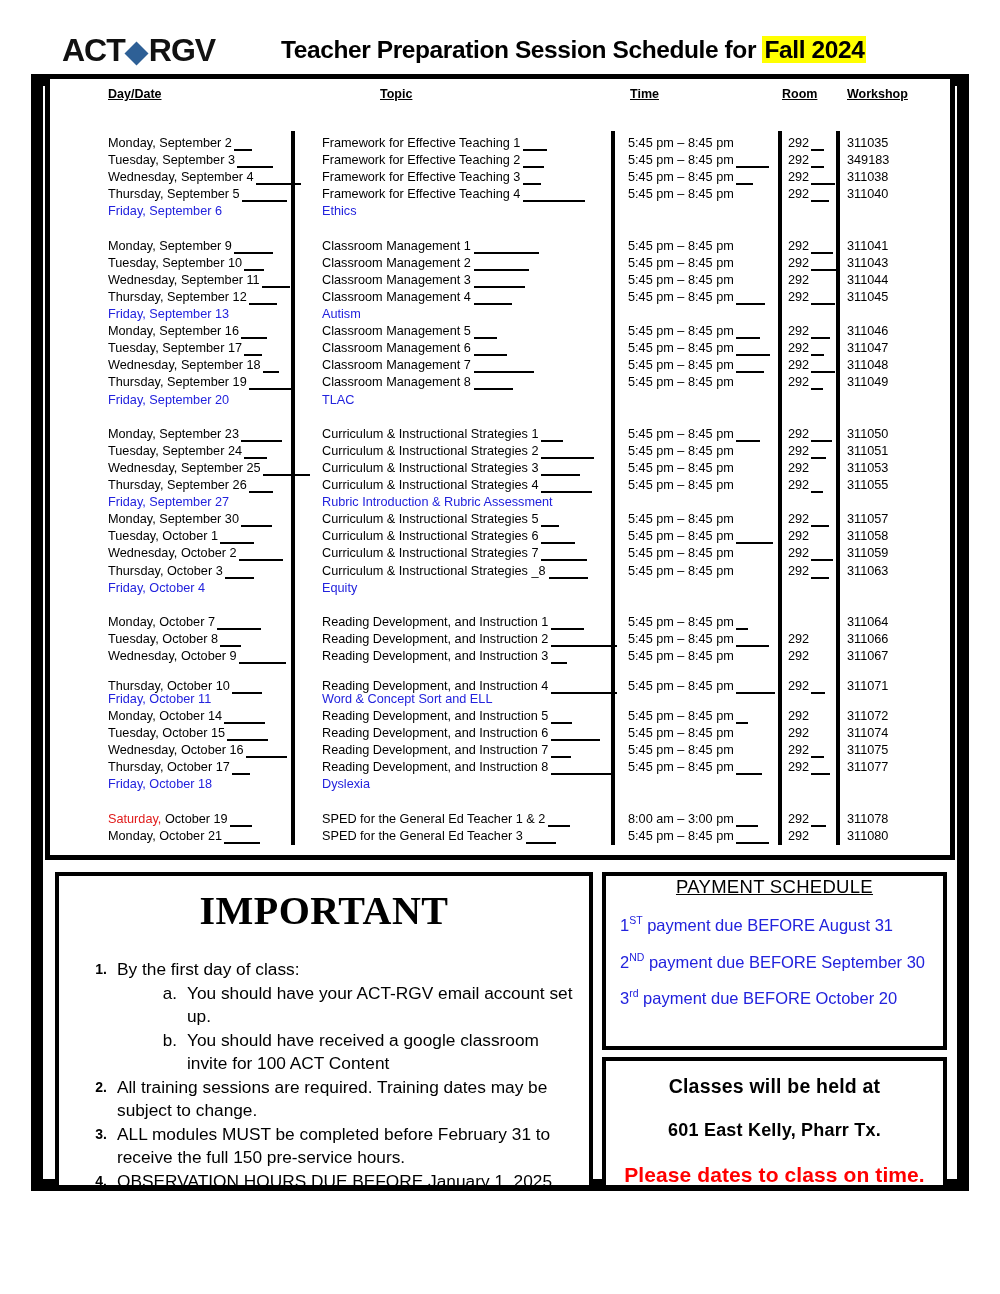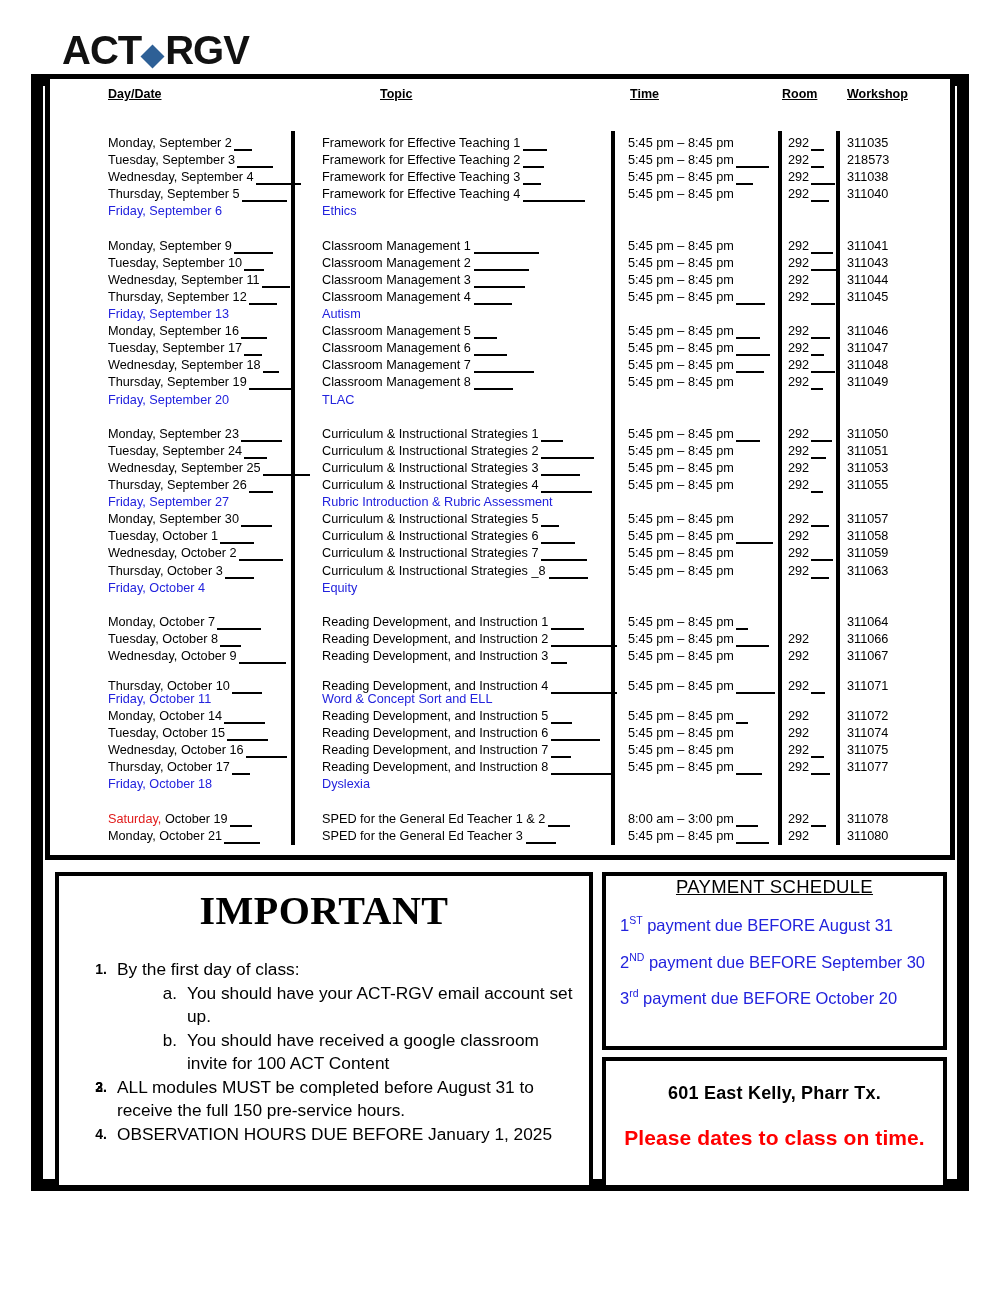--- a/index.html
+++ b/index.html
@@ -20,21 +20,21 @@
   
   #header {
     position: absolute;
     left: 0; top: 0;
     width: 1000px; height: 74px;
   }
   #logo {
     position: absolute;
     left: 62px; top: 31px;
     font-family: "Liberation Sans", sans-serif;
-    font-size: 40px;
+    font-size: 32px;
     font-weight: bold;
     letter-spacing: -1px;
     line-height: 38px;
     white-space: nowrap;
     color: #111111;
   }
   #logo .diamond {
     display: inline-block;
     width: 17px; height: 17px;
     background: #2E6096;
@@ -242,20 +242,23 @@
     letter-spacing: 0.1px;
   }
 </style>
 </head>
 <body>
 
 <div id="header">
   <div id="logo">
     <span>ACT</span><span class="diamond"></span><span>RGV</span>
   </div>
+  <div id="doc-title">
+    <span>Teacher Preparation Session Schedule for </span><span class="hl">Fall 2024</span>
+  </div>
 </div>
 
 <div id="outer-frame"></div>
 
 <div id="schedule-box">
   <div id="schedule-inner">
     <div class="col-head" style="left:58px;  top:8px;">Day/Date</div>
     <div class="col-head" style="left:330px; top:8px;">Topic</div>
     <div class="col-head" style="left:580px; top:8px;">Time</div>
     <div class="col-head" style="left:732px; top:8px;">Room</div>
@@ -272,21 +275,21 @@
           <div class="cell c-topic">Framework for Effective Teaching 1<span class="ul" style="left: calc(100% + 3px); width: 24px;"></span></div>
           <div class="cell c-time">5:45 pm – 8:45 pm</div>
           <div class="cell c-room">292<span class="ul" style="left: calc(100% + 2px); width: 13px;"></span></div>
           <div class="cell c-ws">311035</div>
         </div>
         <div class="row" style="top: 73.1px;">
           <div class="cell c-day">Tuesday, September 3<span class="ul" style="left: calc(100% + 2px); width: 36px;"></span></div>
           <div class="cell c-topic">Framework for Effective Teaching 2<span class="ul" style="left: calc(100% + 3px); width: 21px;"></span></div>
           <div class="cell c-time">5:45 pm – 8:45 pm<span class="ul" style="left: calc(100% + 2px); width: 33px;"></span></div>
           <div class="cell c-room">292<span class="ul" style="left: calc(100% + 2px); width: 13px;"></span></div>
-          <div class="cell c-ws">218573</div>
+          <div class="cell c-ws">349183</div>
         </div>
         <div class="row" style="top: 90.2px;">
           <div class="cell c-day">Wednesday, September 4<span class="ul" style="left: calc(100% + 2px); width: 45px;"></span></div>
           <div class="cell c-topic">Framework for Effective Teaching 3<span class="ul" style="left: calc(100% + 3px); width: 18px;"></span></div>
           <div class="cell c-time">5:45 pm – 8:45 pm<span class="ul" style="left: calc(100% + 2px); width: 17px;"></span></div>
           <div class="cell c-room">292<span class="ul" style="left: calc(100% + 2px); width: 24px;"></span></div>
           <div class="cell c-ws">311038</div>
         </div>
         <div class="row" style="top: 107.3px;">
           <div class="cell c-day">Thursday, September 5<span class="ul" style="left: calc(100% + 2px); width: 45px;"></span></div>
@@ -530,31 +533,32 @@
   </div>
 </div>
 
 <div id="important-box">
   <div id="important-title">IMPORTANT</div>
   <ul id="important-list">
       <li><span class="num">1.</span><span>By the first day of class:</span><ul class="sublist">
           <li><span class="num">a.</span><span>You should have your ACT-RGV email account set up.</span></li>
           <li><span class="num">b.</span><span>You should have received a google classroom invite for 100 ACT Content</span></li>
         </ul></li>
-      <li><span class="num">2.</span></li>
-      <li><span class="num">3.</span><span>ALL modules MUST be completed before August 31 to receive the full 150 pre-service hours.</span></li>
+      <li><span class="num">2.</span><span>All training sessions are required.  Training dates may be subject to change.</span></li>
+      <li><span class="num">3.</span><span>ALL modules MUST be completed before February 31 to receive the full 150 pre-service hours.</span></li>
       <li><span class="num">4.</span><span>OBSERVATION HOURS DUE BEFORE January 1, 2025</span></li>
     </ul>
 </div>
 
 <div id="payment-box">
   <div id="payment-title">PAYMENT SCHEDULE</div>
   <div id="payment-lines">
       <div class="payment-line"><span>1</span><sup>ST</sup><span> payment due BEFORE August 31</span></div>
       <div class="payment-line"><span>2</span><sup>ND</sup><span> payment due BEFORE September 30</span></div>
       <div class="payment-line"><span>3</span><sup>rd</sup><span> payment due BEFORE October 20</span></div>
     </div>
 </div>
 
 <div id="location-box">
+  <div class="loc-line1">Classes will be held at</div>
   <div class="loc-line2">601 East Kelly, Pharr Tx.</div>
   <div class="loc-line3">Please dates to class on time.</div>
 </div>
 
 </body></html>

